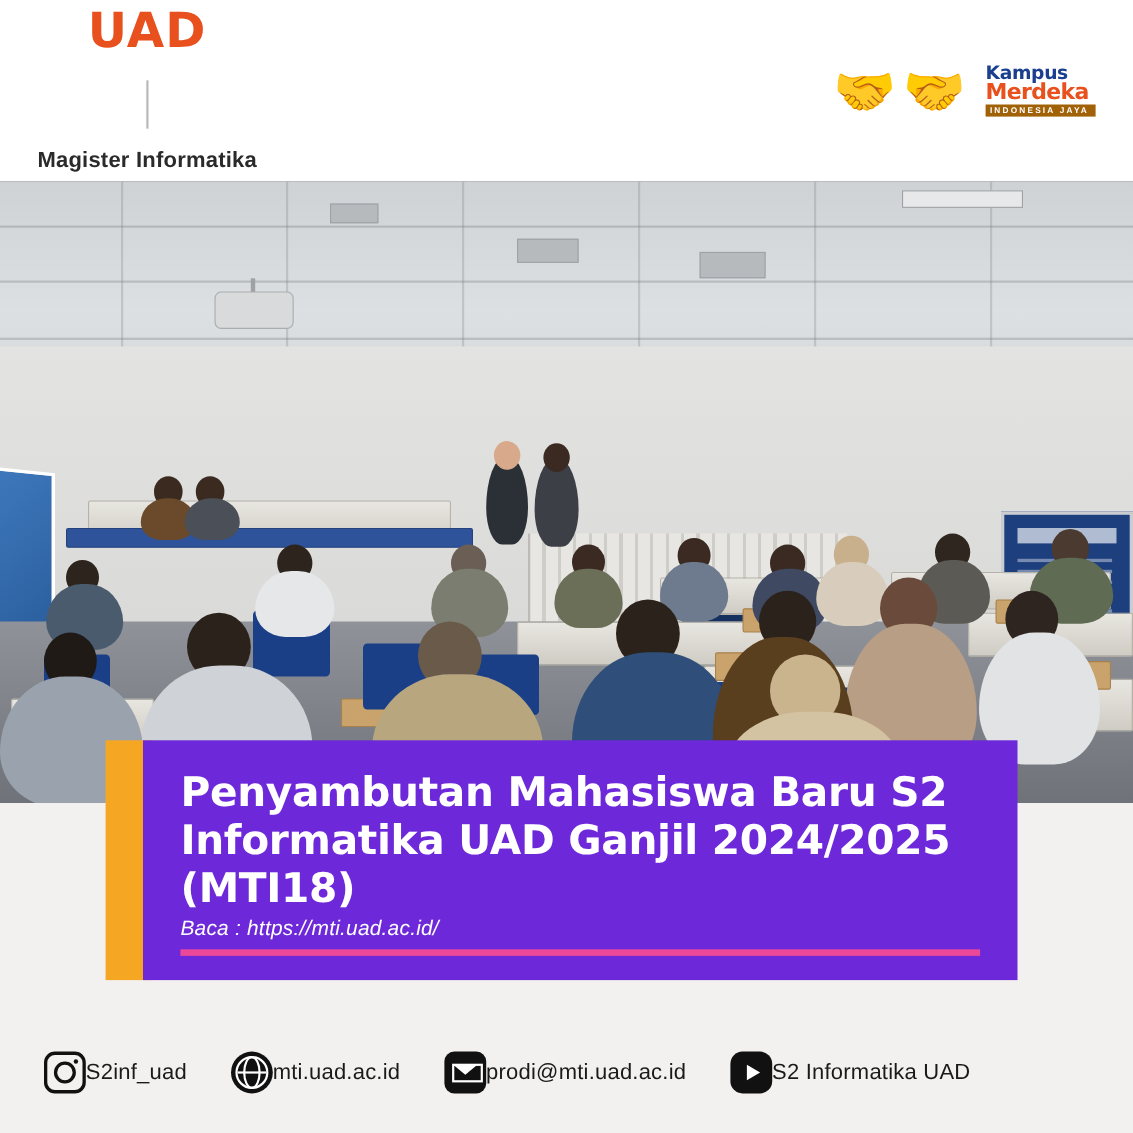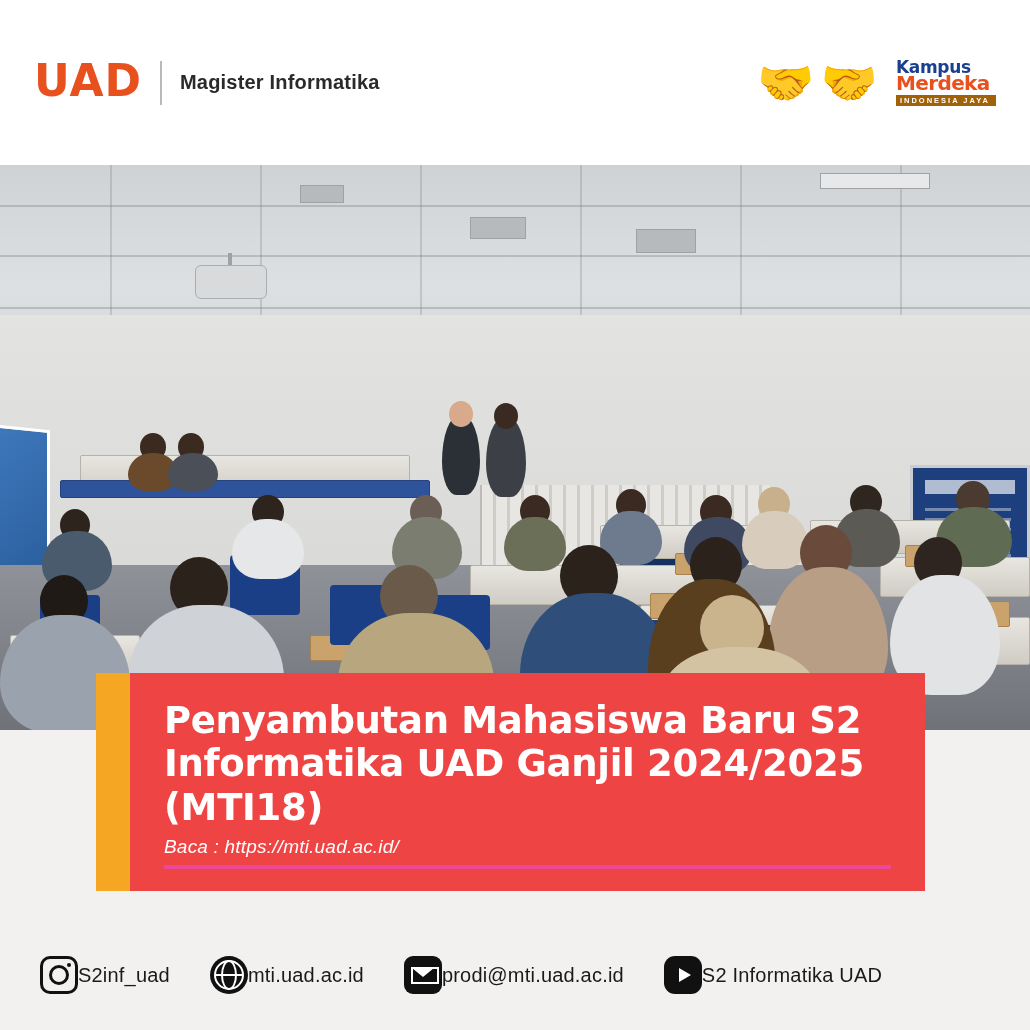--- a/index.html
+++ b/index.html
@@ -19,21 +19,21 @@
   .header {
     position: absolute;
     top: 0; left: 0;
     width: 1030px; height: 165px;
     background: #ffffff;
     display: flex;
     align-items: center;
     justify-content: space-between;
     padding: 0 34px;
   }
-  .brand { display: flex; align-items: center; gap: 18px; }
+  .brand { display: flex; align-items: center; gap: 18px; flex-direction: column; }
   .brand-uad {
     font-family: "DejaVu Sans", sans-serif;
     font-size: 44px;
     font-weight: 700;
     letter-spacing: 1px;
     color: #e8501d;
     line-height: 1;
     padding-bottom: 4px;
   }
   .brand-divider {
@@ -227,35 +227,35 @@
   .title-accent {
     position: absolute;
     left: 96px; top: 673px;
     width: 42px; height: 218px;
     background: #f5a623;
   }
   .title-card {
     position: absolute;
     left: 130px; top: 673px;
     width: 795px; height: 218px;
-    background: #ef4444;
+    background: #6d28d9;
     padding: 26px 34px 0 34px;
   }
   .title-text {
     color: #ffffff;
     font-family: "DejaVu Sans", sans-serif;
     font-weight: 700;
     font-size: 37px;
     line-height: 1.17;
     letter-spacing: -0.3px;
   }
   .readline {
     position: absolute;
     left: 34px; bottom: 22px; width: 727px;
-    border-bottom: 4px solid #ec4899;
+    border-bottom: 6px solid #ec4899;
     padding-bottom: 7px;
     color: #ffffff;
     font-style: italic;
     font-size: 19px;
     letter-spacing: 0.2px;
   }
 
   
   .footer {
     position: absolute;

